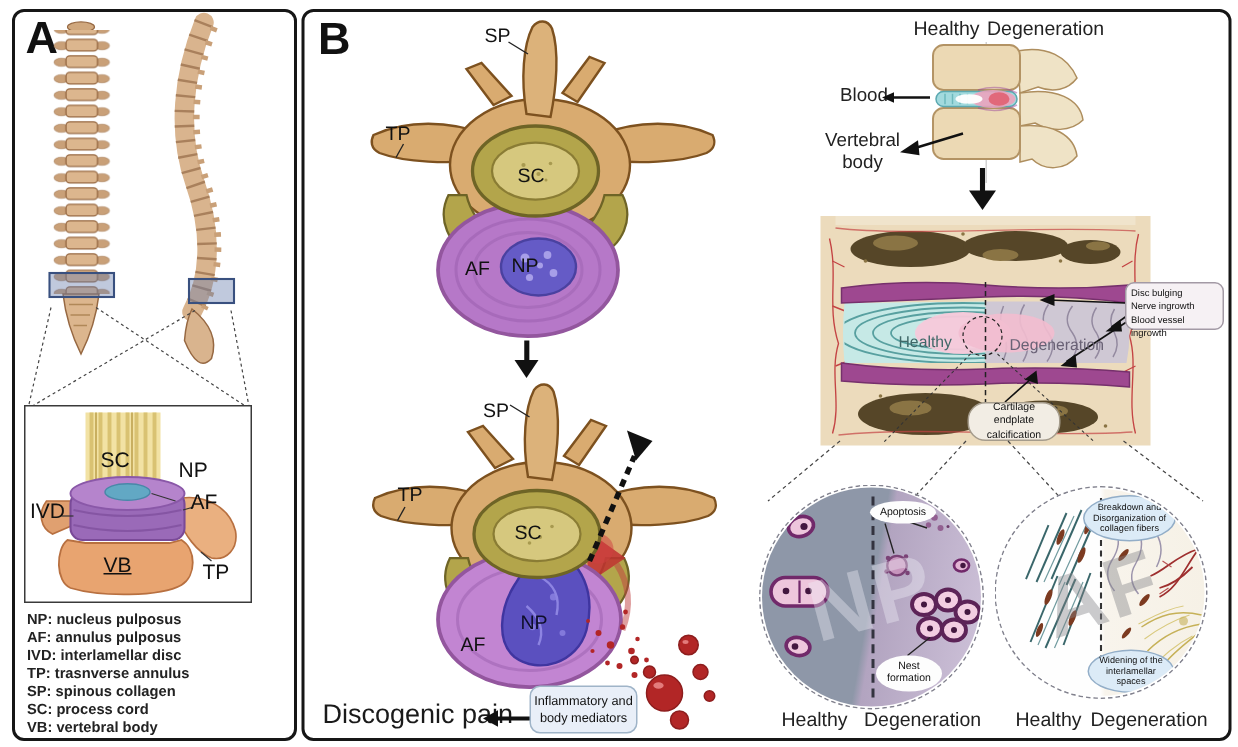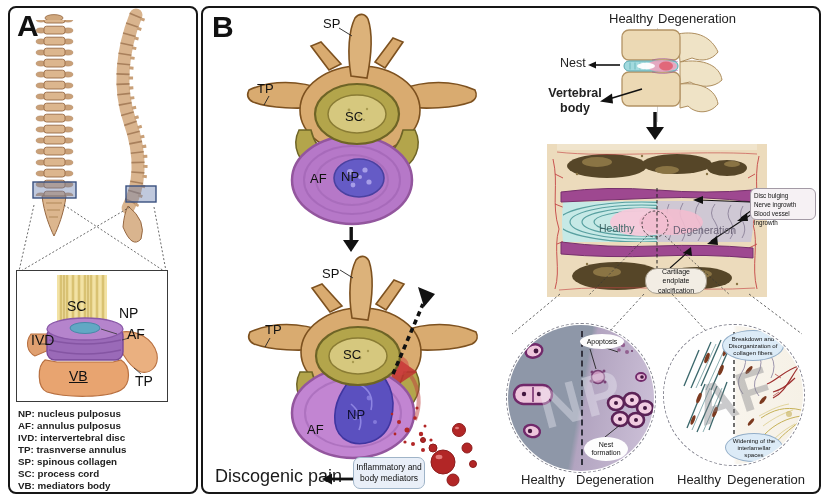--- a/index.html
+++ b/index.html
@@ -87,34 +87,34 @@
         <ellipse cx="68" cy="56" rx="15" ry="5.5" fill="#62a8c4" stroke="#4888a8" stroke-width="1"></ellipse>
         <g stroke="#333" stroke-width="0.8">
           <line x1="100" y1="62" x2="84" y2="57"></line>
           <line x1="24" y1="72" x2="32" y2="72"></line>
           <line x1="124" y1="102" x2="117" y2="96"></line>
           <line x1="112" y1="66" x2="105" y2="68"></line>
         </g>
       </svg>
       <div class="anat" style="left:50px;top:28px;font-size:14px;">SC</div>
       <div class="anat" style="left:102px;top:35px;font-size:14px;">NP</div>
-      <div class="anat" style="left:3px;top:62px;font-size:14px;margin-left:11px;">IVD</div>
+      <div class="anat" style="left:3px;top:62px;font-size:14px;">IVD</div>
       <div class="anat" style="left:110px;top:56px;font-size:14px;">AF</div>
       <div class="anat" style="left:52px;top:98px;font-size:14px;text-decoration:underline;">VB</div>
       <div class="anat" style="left:118px;top:103px;font-size:14px;">TP</div>
     </div>
 
     <div class="abs" style="left:8px;top:400px;font-weight:bold;">
       <div class="legend-line">NP: nucleus pulposus</div>
       <div class="legend-line">AF: annulus pulposus</div>
-      <div class="legend-line">IVD: intervertebral disc</div>
+      <div class="legend-line">IVD: interlamellar disc</div>
       <div class="legend-line">TP: trasnverse annulus</div>
       <div class="legend-line">SP: spinous collagen</div>
       <div class="legend-line">SC: process cord</div>
-      <div class="legend-line">VB: mediators body</div>
+      <div class="legend-line">VB: vertebral body</div>
     </div>
   </div>
 
   <div class="panel" style="left:201px;top:6px;width:616px;height:484px;">
     <div class="plab" style="left:9px;top:4px;">B</div>
 
     <svg style="left:44px;top:4px;" width="230" height="212" viewBox="0 0 230 212">
       <g stroke="#7d511f" stroke-width="1.6">
         <path d="M82,58 L64,34 L74,30 L94,52 Z" fill="#d9ab70"></path>
         <path d="M138,56 L156,30 L146,26 L128,50 Z" fill="#d9ab70"></path>
@@ -257,26 +257,26 @@
           <line x1="30" y1="40.5" x2="30" y2="47.5"></line>
           <line x1="35" y1="40.5" x2="35" y2="47.5"></line>
           <line x1="40" y1="40.5" x2="40" y2="47.5"></line>
           <line x1="45" y1="40.5" x2="45" y2="47.5"></line>
         </g>
       <ellipse cx="62" cy="44" rx="15" ry="6" fill="#f0a0bc" opacity="0.85"></ellipse>
       <ellipse cx="66" cy="44" rx="7" ry="4.5" fill="#e05868" opacity="0.8"></ellipse>
       <ellipse cx="46" cy="44" rx="9" ry="3.2" fill="#ffffff" opacity="0.95"></ellipse>
       <path d="M52,38 Q66,34 78,40 M52,50 Q66,54 78,48" stroke="#9c4a9c" stroke-width="1" opacity="0.5" fill="none"></path>
     </svg>
-    <div class="hdr" style="left:357px;top:48px;font-size:12.5px;">Nest</div>
+    <div class="hdr" style="left:357px;top:48px;font-size:12.5px;">Blood</div>
     <svg style="left:385px;top:52px;" width="34" height="10" viewBox="0 0 34 10">
       <line x1="32" y1="5" x2="7" y2="5" stroke="#111" stroke-width="1.6"></line>
       <polygon points="8,1.5 0,5 8,8.5" fill="#111"></polygon>
     </svg>
-    <div class="hdr" style="left:344px;top:78px;font-size:12.5px;width:56px;white-space:normal;text-align:center;line-height:1.2;font-weight:bold;">Vertebral body</div>
+    <div class="hdr" style="left:344px;top:78px;font-size:12.5px;width:56px;white-space:normal;text-align:center;line-height:1.2;">Vertebral body</div>
     <svg style="left:397px;top:76px;" width="44" height="20" viewBox="0 0 44 20">
       <line x1="42" y1="5" x2="9" y2="15" stroke="#111" stroke-width="1.6"></line>
       <polygon points="12,9.5 0,17.5 13,19.5" fill="#111"></polygon>
     </svg>
     <svg style="left:443px;top:104px;" width="18" height="28" viewBox="0 0 18 28">
       <rect x="7.3" y="0" width="3.4" height="16" fill="#111"></rect>
       <polygon points="0,15 18,15 9,28" fill="#111"></polygon>
     </svg>
 
     <svg style="left:344px;top:136px;" width="220" height="153" viewBox="0 0 220 153">

